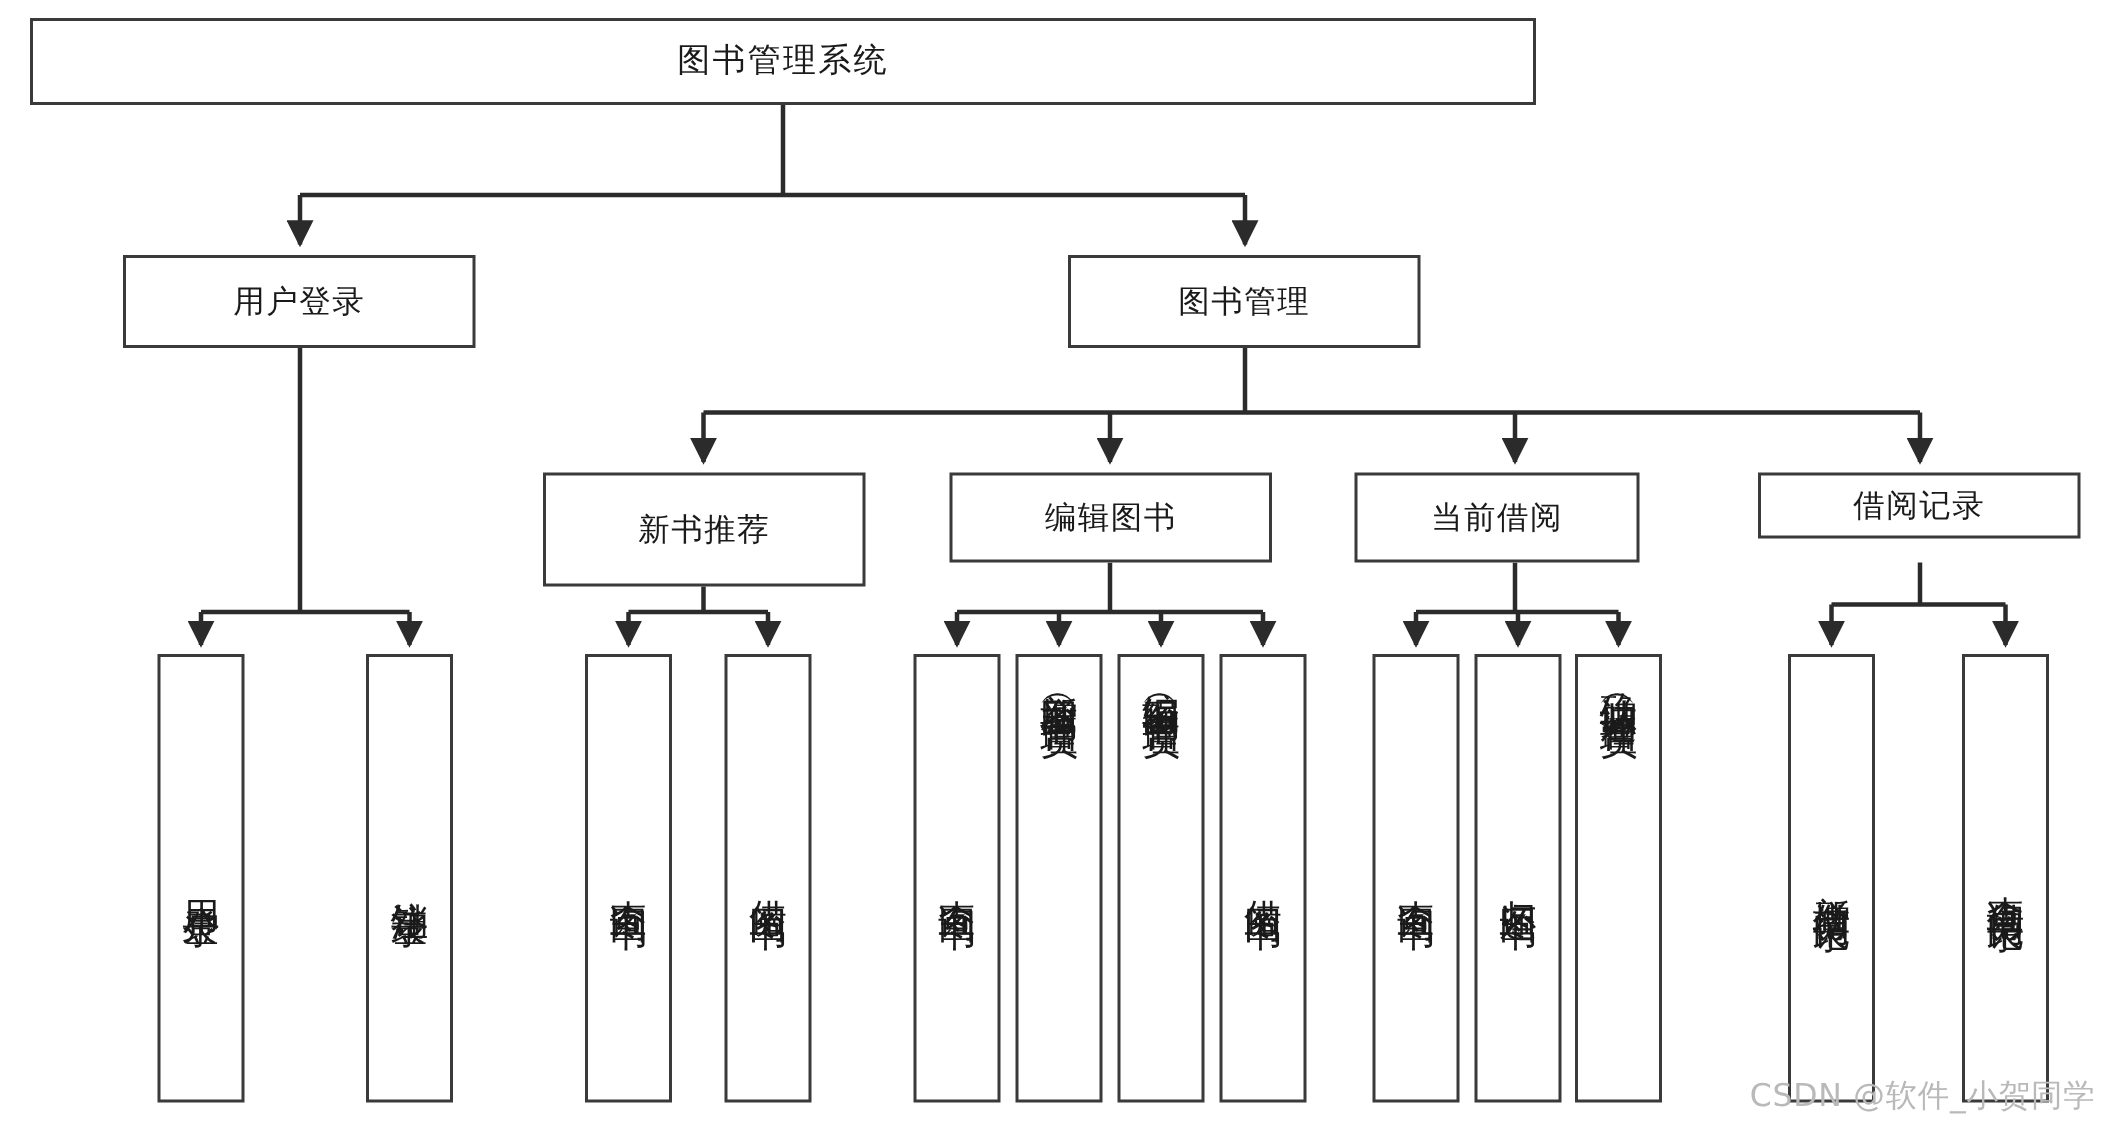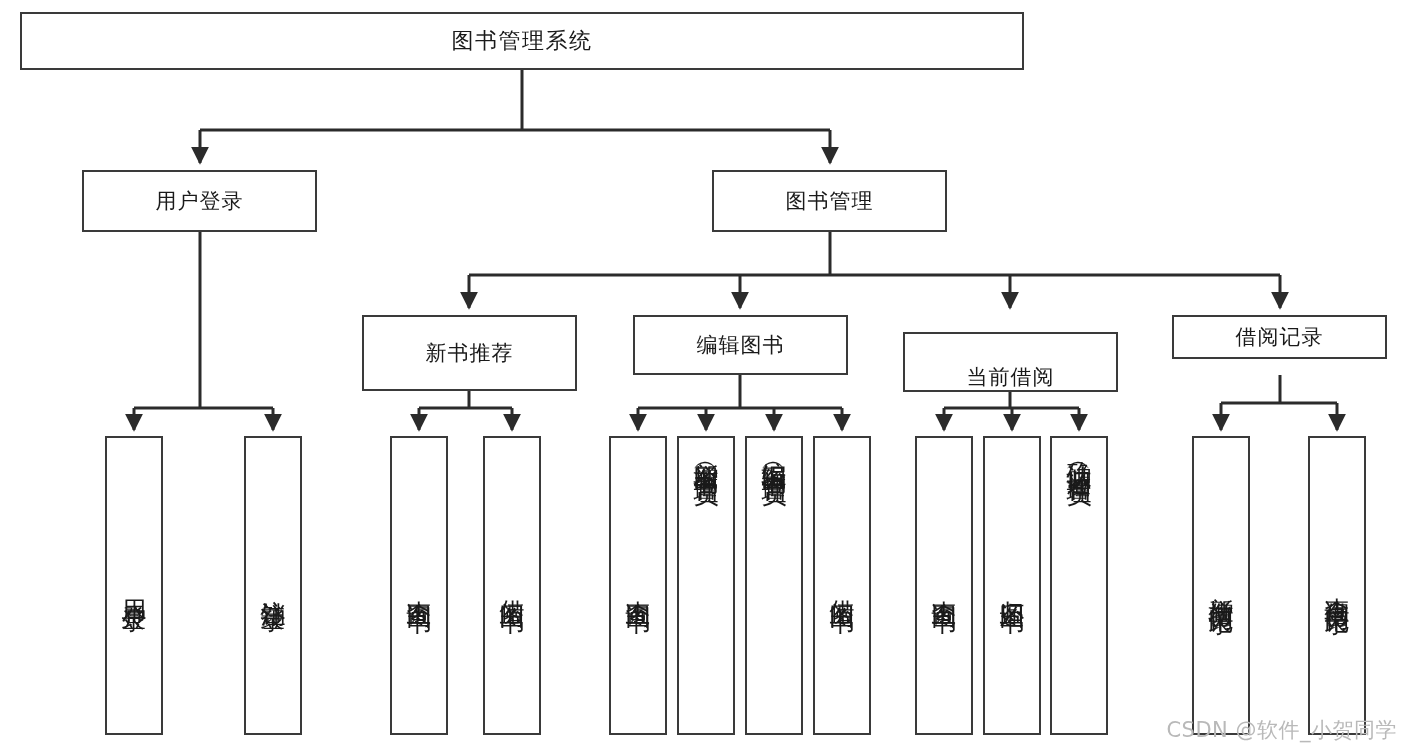--- a/index.html
+++ b/index.html
@@ -147,21 +147,21 @@
   <div class="node horiz" style="left:712px; top:170px; width:235px; height:62px;">
     <span class="label">图书管理</span>
   </div>
 
   <div class="node horiz" style="left:362px; top:315px; width:215px; height:76px;text-align:center;">
     <span class="label">新书推荐</span>
   </div>
   <div class="node horiz" style="left:633px; top:315px; width:215px; height:60px;">
     <span class="label">编辑图书</span>
   </div>
-  <div class="node horiz" style="left:903px; top:332px; width:215px; height:60px;align-items:flex-end;">
+  <div class="node horiz" style="left:903px; top:315px; width:190px; height:60px;">
     <span class="label">当前借阅</span>
   </div>
   <div class="node horiz" style="left:1172px; top:315px; width:215px; height:44px;">
     <span class="label">借阅记录</span>
   </div>
 
   <div class="node vert mid" style="left:105px; top:436px; width:58px; height:299px;">
     <span class="label">用户登录</span>
   </div>
   <div class="node vert mid" style="left:244px; top:436px; width:58px; height:299px;">

